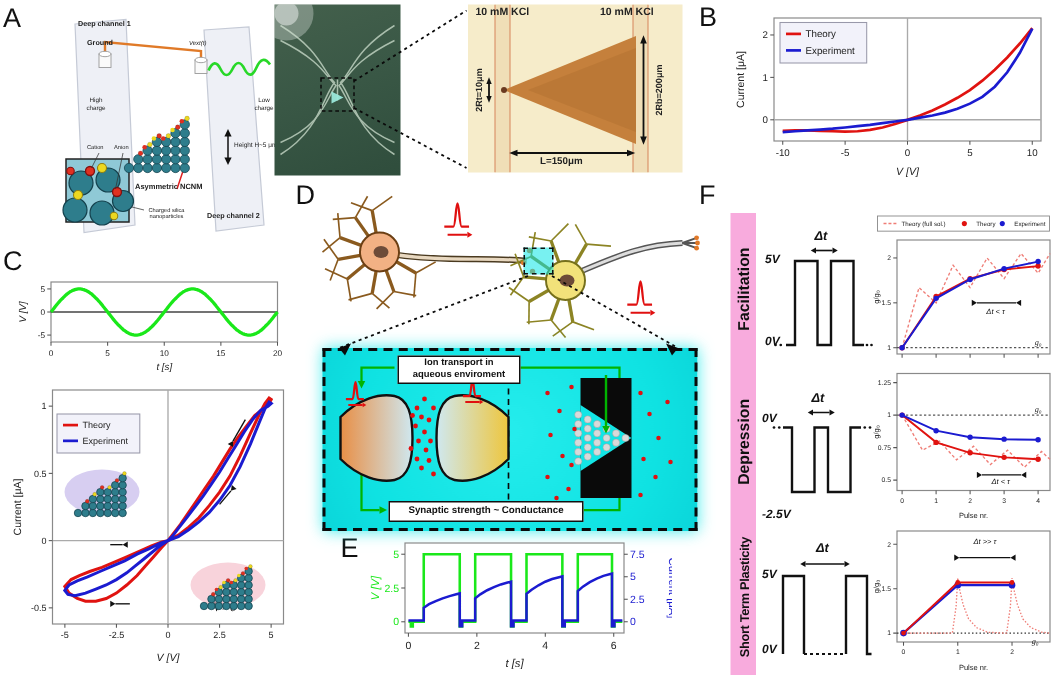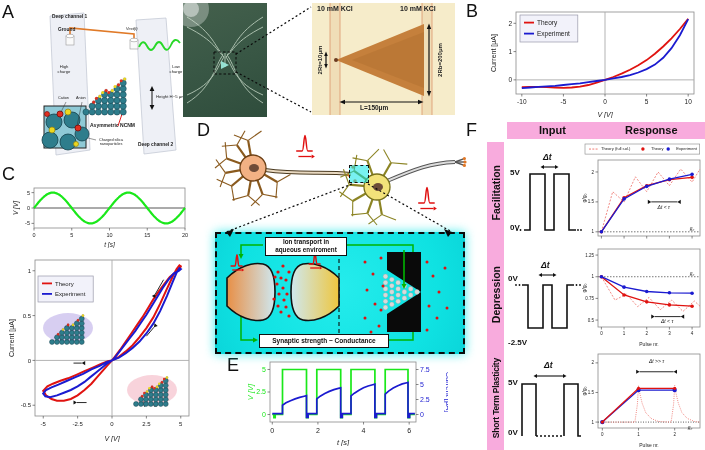--- a/index.html
+++ b/index.html
@@ -15,21 +15,21 @@
   .cyanbox{position:absolute;left:215px;top:232px;width:250px;height:122px;
            background:radial-gradient(circle at 50% 45%,#25ecec 0%,#0fe2e2 70%,#0bd6da 100%);
            border:2.5px dashed #0a0a0a;box-sizing:border-box;box-shadow:0 0 10px rgba(0,230,230,.75);}
   .dbox{position:absolute;background:#fff;border:1px solid #111;text-align:center;color:#111;}
   .pink{background:#f8abdd;}
   .fhead{position:absolute;left:507px;top:122px;width:198px;height:17px;display:flex;}
   .fhead span{font-weight:700;font-size:11px;color:#111;line-height:17px;}
   .fside{position:absolute;left:487px;top:142px;width:17px;height:308px;}
   .frot{position:absolute;left:0;width:17px;display:flex;align-items:center;justify-content:center;}
   .frot span{writing-mode:vertical-rl;transform:rotate(180deg);font-weight:700;color:#111;white-space:nowrap;}
-  .inlab{position:absolute;font-weight:700;color:#111;}
+  .inlab{position:absolute;font-weight:700;color:#111;font-style:italic;}
   .syn-dash{position:absolute;left:349px;top:165px;width:20px;height:18px;
             border:1.6px dashed #111;background:rgba(10,230,230,.55);box-sizing:border-box;}
 </style>
 </head>
 <body>
 
 <div class="stage">
 
   <div class="plabel" style="left:2px;top:2px;">A</div>
   <div class="plabel" style="left:466px;top:1px;">B</div>
@@ -539,24 +539,20 @@
         <text x="174" y="45.95" font-size="7" text-anchor="start" fill="#1b1bd0">2.5</text>
         <line x1="170" y1="28.5" x2="172.5" y2="28.5" stroke="#555" stroke-width="0.7"></line>
         <text x="174" y="30.95" font-size="7" text-anchor="start" fill="#1b1bd0">5</text>
         <line x1="170" y1="13.5" x2="172.5" y2="13.5" stroke="#555" stroke-width="0.7"></line>
         <text x="174" y="15.95" font-size="7" text-anchor="start" fill="#1b1bd0">7.5</text>
         <text x="97" y="88.5" font-size="7.5" text-anchor="middle" fill="#222" font-style="italic">t [s]</text>
         <text x="0" y="0" font-size="7.5" text-anchor="middle" fill="#1ae81a" font-style="italic" transform="translate(6.5,36) rotate(-90)">V [V]</text>
         <text x="0" y="0" font-size="7.5" text-anchor="middle" fill="#1b1bd0" transform="translate(200,36) rotate(90)">Current [μA]</text>
       </svg></div>
 
-  <div class="fhead pink">
-    <span style="position:absolute;left:32px;">Input</span>
-    <span style="position:absolute;left:118px;">Response</span>
-  </div>
   <div class="fside pink">
     <div class="frot" style="top:0;height:102px;">
         <span style="font-size:10.5px;">Facilitation</span>
       </div>
     <div class="frot" style="top:102px;height:102px;">
         <span style="font-size:10.5px;">Depression</span>
       </div>
     <div class="frot" style="top:204px;height:104px;">
         <span style="font-size:8.5px;letter-spacing:-0.2px;">Short Term Plasticity</span>
       </div>

